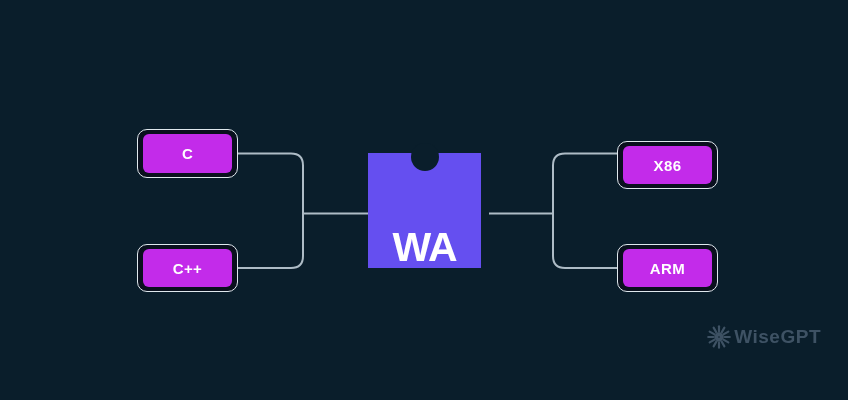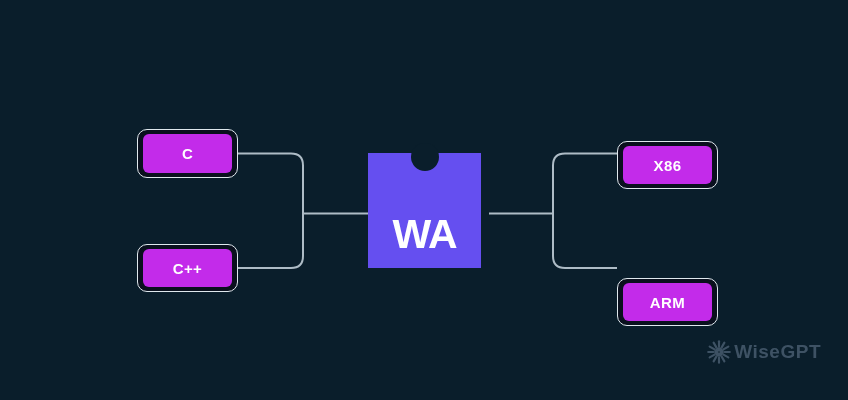--- a/index.html
+++ b/index.html
@@ -37,26 +37,25 @@
     display:flex;align-items:flex-end;justify-content:center;
   }
   .wasm .notch{
     position:absolute;left:43px;top:-10px;width:28px;height:28px;
     border-radius:50%;
     background:var(--bg,#0a1e2b);
   }
   .wasm-text{
     color:#ffffff;font-weight:700;font-size:41px;line-height:1;
     letter-spacing:-1px;
-    padding-bottom:13px;
   }
 
   
   .watermark{
-    position:absolute;right:27px;top:337px;
+    position:absolute;right:27px;top:322px;
     display:flex;align-items:center;
     color:var(--wm,#3e5264);
   }
   .watermark svg{display:block;}
   .wm-text{
     font-size:19px;font-weight:700;letter-spacing:.5px;
     color:var(--wm,#3e5264);
   }
 </style>
 </head>
@@ -78,21 +77,21 @@
   <div class="chip" style="left:137px;top:129px;width:101px;height:49px;">
     <div class="chip-inner">C</div>
   </div>
   <div class="chip" style="left:137px;top:244px;width:101px;height:48px;">
     <div class="chip-inner">C++</div>
   </div>
 
   <div class="chip" style="left:617px;top:129px;width:101px;height:48px;margin-top:12px;">
     <div class="chip-inner">X86</div>
   </div>
-  <div class="chip" style="left:617px;top:244px;width:101px;height:48px;margin-top:34px;">
+  <div class="chip" style="left:617px;top:244px;width:101px;height:48px;">
     <div class="chip-inner">ARM</div>
   </div>
 
   <div class="wasm">
     <div class="notch"></div>
     <div class="wasm-text">WA</div>
   </div>
 
   <div class="watermark">
     <svg width="30" height="30" viewBox="-16 -16 32 32" aria-hidden="true">

